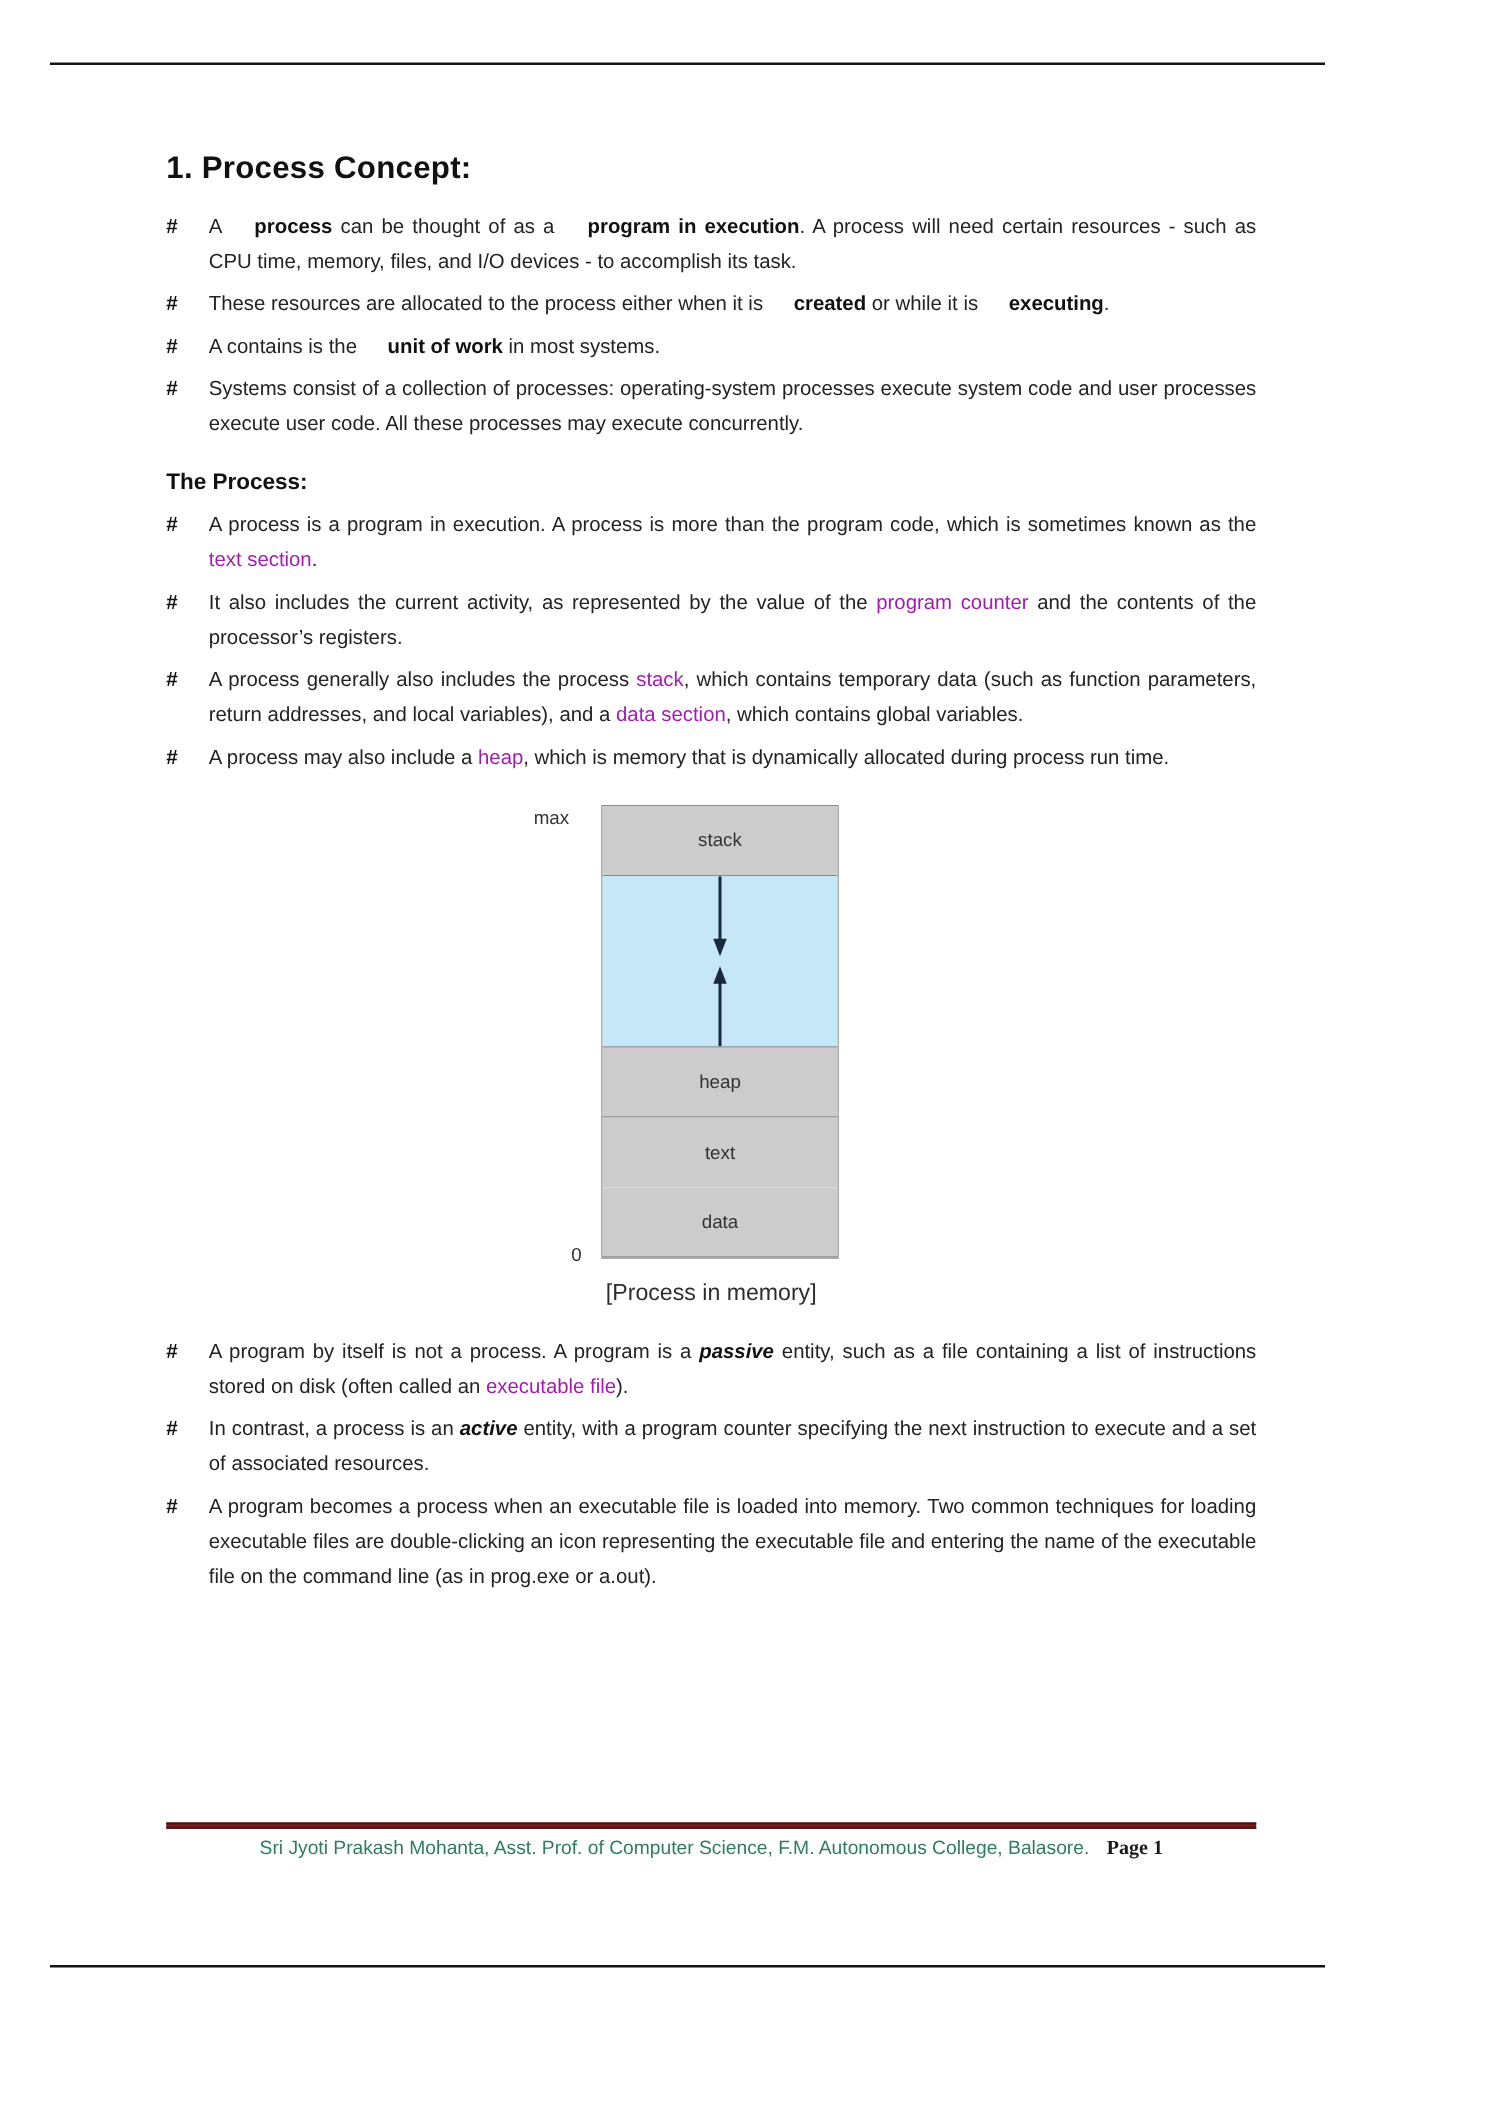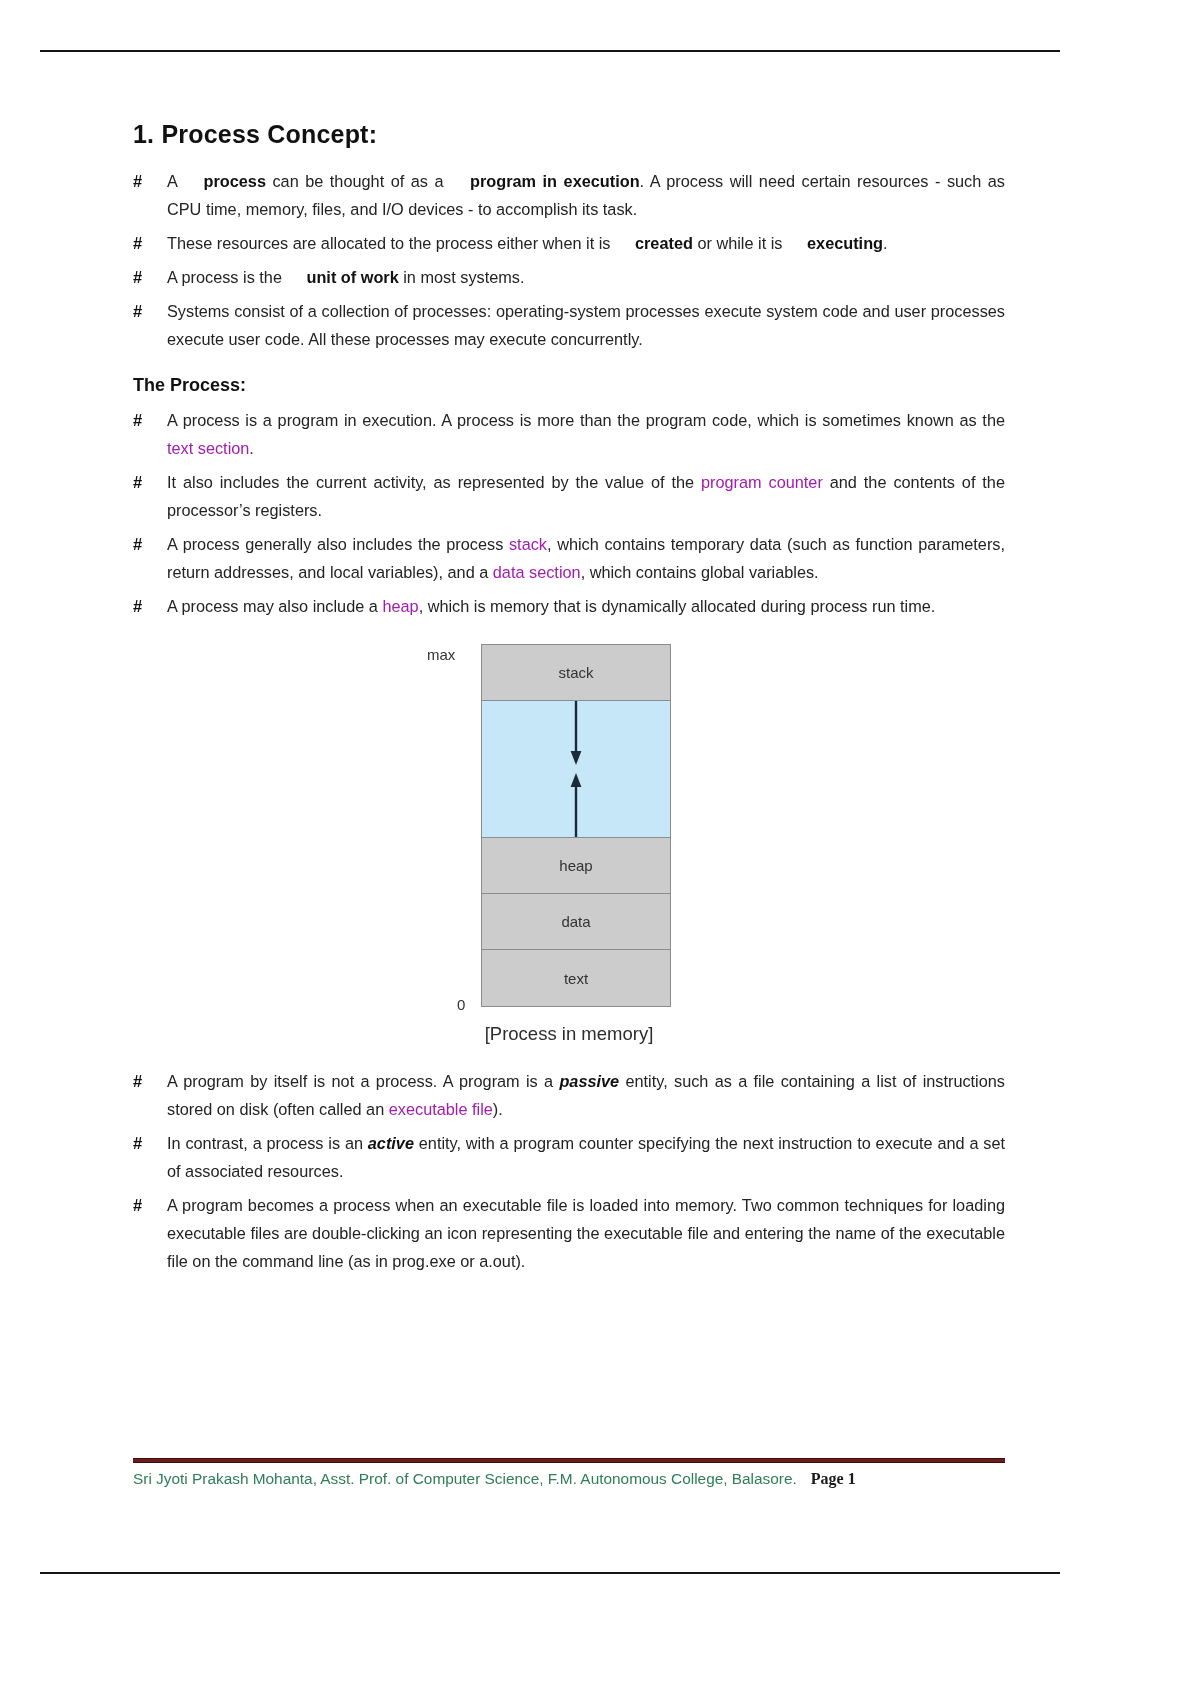--- a/index.html
+++ b/index.html
@@ -155,20 +155,21 @@
     background: #6d1a1a;
     border-top: 1px solid #3c0d0d;
     border-bottom: 1px solid #3c0d0d;
     box-sizing: border-box;
   }
   .footer-line {
     margin-top: 7px;
     font-size: 15.4px;
     color: #2f7d5a;
     white-space: nowrap;
+    text-align: center;
   }
   .footer-page {
     color: #1a1a1a;
     font-family: "Liberation Serif", serif;
     font-weight: bold;
     font-size: 16px;
     margin-left: 14px;
   }
 </style>
 </head>
@@ -178,21 +179,21 @@
 
   <div class="rule-top"></div>
 
   <div class="content">
 
     <h1 class="doc-title">1. Process Concept:</h1>
 
     <ul class="bullets" id="list-s1">
         <li><span class="bullet-glyph">#</span><span>A </span><span class="b">process</span><span> can be thought of as a </span><span class="b">program in execution</span><span>. A process will need certain resources - such as CPU time, memory, files, and I/O devices - to accomplish its task.</span></li>
         <li><span class="bullet-glyph">#</span><span>These resources are allocated to the process either when it is </span><span class="b">created</span><span> or while it is </span><span class="b">executing</span><span>.</span></li>
-        <li><span class="bullet-glyph">#</span><span>A process is the </span><span class="b">unit of work</span><span> in most systems.</span></li>
+        <li><span class="bullet-glyph">#</span><span>A contains is the </span><span class="b">unit of work</span><span> in most systems.</span></li>
         <li><span class="bullet-glyph">#</span><span>Systems consist of a collection of processes: operating-system processes execute system code and user processes execute user code. All these processes may execute concurrently.</span></li>
       </ul>
 
     <h2 class="section-title">The Process:</h2>
 
     <ul class="bullets" id="list-s2">
         <li><span class="bullet-glyph">#</span><span>A process is a program in execution. A process is more than the program code, which is sometimes known as the </span><span class="hl">text section</span><span>.</span></li>
         <li><span class="bullet-glyph">#</span><span>It also includes the current activity, as represented by the value of the </span><span class="hl">program counter</span><span> and the contents of the processor’s registers.</span></li>
         <li><span class="bullet-glyph">#</span><span>A process generally also includes the process </span><span class="hl">stack</span><span>, which contains temporary data (such as function parameters, return addresses, and local variables), and a </span><span class="hl">data section</span><span>, which contains global variables.</span></li>
         <li><span class="bullet-glyph">#</span><span>A process may also include a </span><span class="hl">heap</span><span>, which is memory that is dynamically allocated during process run time.</span></li>
@@ -212,25 +213,25 @@
                 <polygon points="7,64 1.6,50 12.4,50" fill="#1b2a3a"></polygon>
               </svg>
               <svg class="arrow-up" width="14" height="66">
                 <line x1="7" y1="14" x2="7" y2="66" stroke="#1b2a3a" stroke-width="2.4"></line>
                 <polygon points="7,2 1.6,16 12.4,16" fill="#1b2a3a"></polygon>
               </svg>
             </div>
             <div class="mem-cell">
               <span>heap</span>
             </div>
+            <div class="mem-cell last">
+              <span>text</span>
+            </div>
             <div class="mem-cell">
               <span>data</span>
-            </div>
-            <div class="mem-cell last">
-              <span>text</span>
             </div>
           </div>
       </div>
     </div>
 
     <div class="fig-caption">[Process in memory]</div>
 
     <ul class="bullets" id="list-s3">
         <li><span class="bullet-glyph">#</span><span>A program by itself is not a process. A program is a </span><span class="it">passive</span><span> entity, such as a file containing a list of instructions stored on disk (often called an </span><span class="hl">executable file</span><span>).</span></li>
         <li><span class="bullet-glyph">#</span><span>In contrast, a process is an </span><span class="it">active</span><span> entity, with a program counter specifying the next instruction to execute and a set of associated resources.</span></li>

